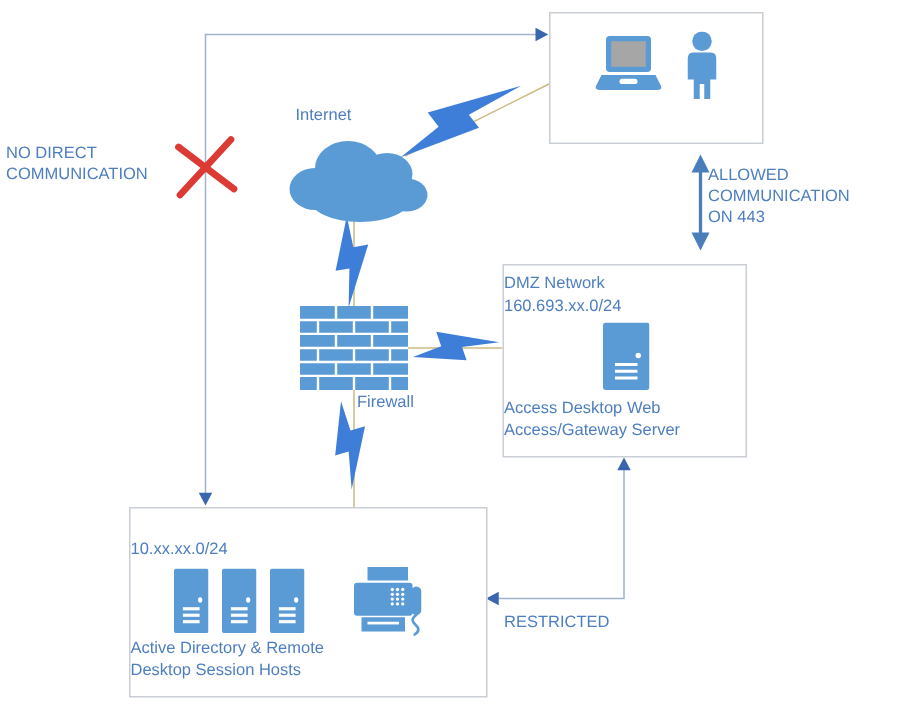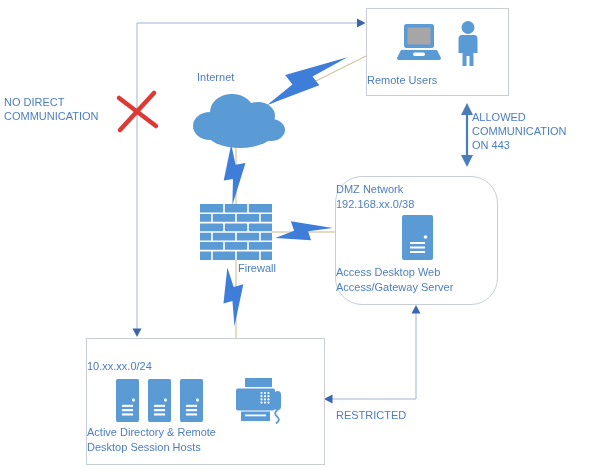--- a/index.html
+++ b/index.html
@@ -84,26 +84,25 @@
     <svg class="icon" style="left:30px;top:15px;" width="44" height="41" viewBox="0 0 44 41">
       <rect x="7" y="0" width="30" height="24" rx="2.5" fill="#5B9BD5"></rect>
       <rect x="10.5" y="3.5" width="23" height="17" fill="#A6A6A6"></rect>
       <path d="M4,26 L40,26 L44,34 Q44,36 41,36 L3,36 Q0,36 0,34 Z" fill="#5B9BD5"></path>
       <rect x="16" y="28.5" width="12" height="3.5" rx="1.75" fill="#ffffff"></rect>
     </svg>
     <svg class="icon" style="left:88px;top:12px;" width="26" height="46" viewBox="0 0 26 46">
       <circle cx="13" cy="6.5" r="6.5" fill="#5B9BD5"></circle>
       <path d="M7,14 L19,14 Q22.5,14 22.5,18 L22.5,32 L18.5,32 L18.5,45 L14.5,45 L14.5,35 L11.5,35 L11.5,45 L7.5,45 L7.5,32 L3.5,32 L3.5,18 Q3.5,14 7,14 Z" fill="#5B9BD5"></path>
     </svg>
-    <div class="txt" style="left:0;top:64px;width:141px;">Remote Users</div>
   </div>
 
-  <div class="box" style="left:335px;top:176px;width:161px;height:127px;border-radius:27px;">
+  <div class="box" style="left:335px;top:176px;width:161px;height:127px;">
     <div class="txt" style="left:0;top:5px;width:161px;">DMZ Network</div>
-    <div class="txt" style="left:0;top:20px;width:161px;">192.168.xx.0/38</div>
+    <div class="txt" style="left:0;top:20px;width:161px;">160.693.xx.0/24</div>
     <svg class="icon" style="left:66px;top:38px;" width="31" height="45" viewBox="0 0 31 45">
       <rect x="0" y="0" width="31" height="45" rx="2" fill="#5B9BD5"></rect>
       <circle cx="23.5" cy="22" r="1.8" fill="#ffffff"></circle>
       <rect x="8" y="27" width="15" height="2" fill="#ffffff"></rect>
       <rect x="8" y="31.5" width="15" height="2" fill="#ffffff"></rect>
       <rect x="8" y="36" width="15" height="2" fill="#ffffff"></rect>
     </svg>
     <div class="txt" style="left:0;top:88px;width:161px;">Access Desktop Web</div>
     <div class="txt" style="left:0;top:103px;width:161px;">Access/Gateway Server</div>
   </div>

